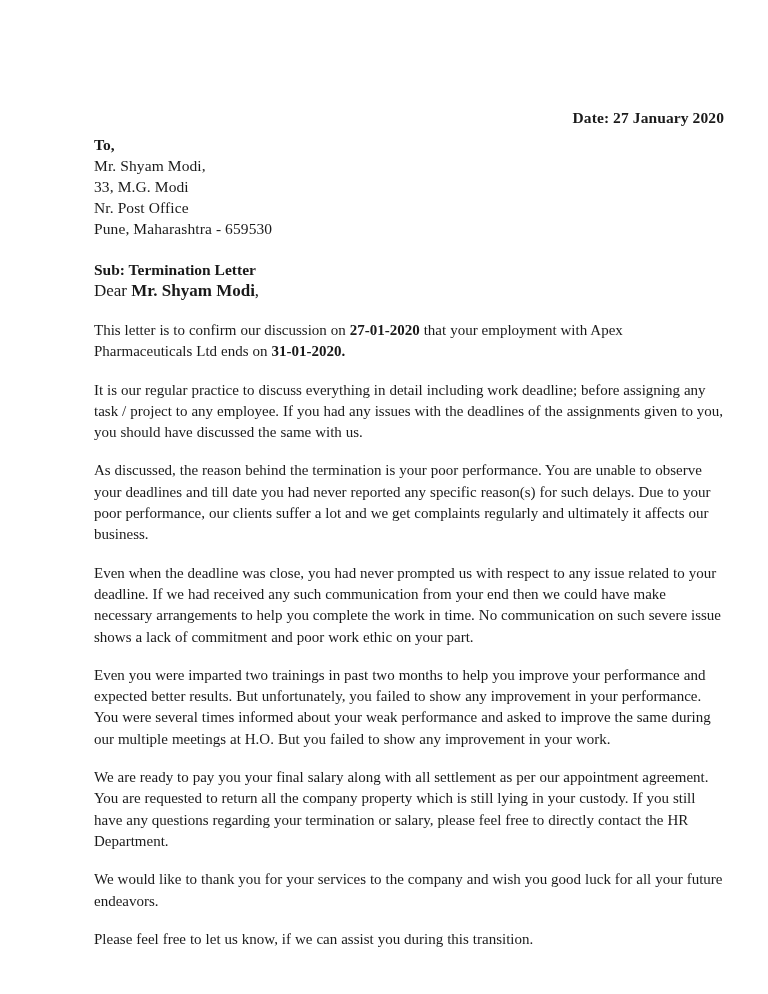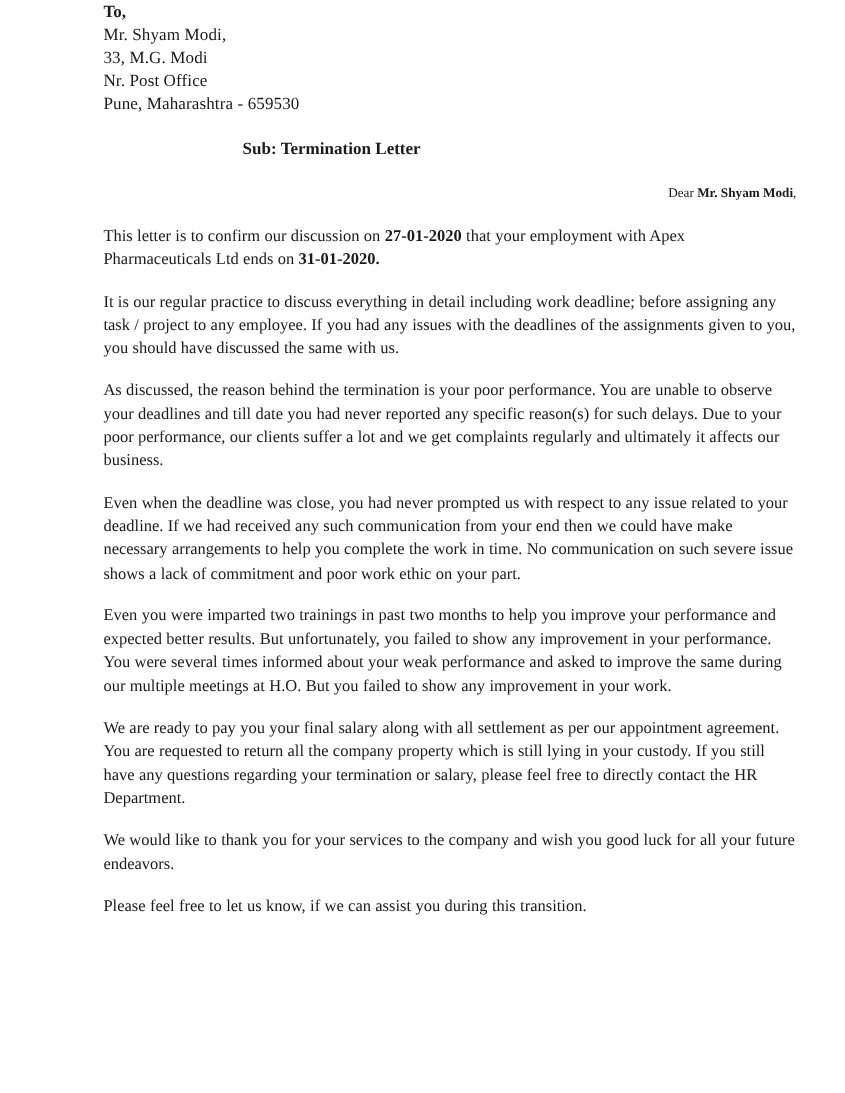--- a/index.html
+++ b/index.html
@@ -41,33 +41,30 @@
     line-height: 21px;
   }
   .addr-to {
     font-weight: bold;
   }
   .addr-line {
     font-weight: normal;
     letter-spacing: 0.1px;
   }
   .subject {
-    text-align: center;
     font-weight: bold;
     font-size: 15.5px;
     line-height: 21px;
     margin-top: 20px;
-    margin-bottom: 19px;
     padding-right: 215px;
   }
   .salutation {
-    font-size: 12px;
+    font-size: 17px;
     line-height: 21px;
     margin-bottom: 19px;
-    text-align: right;
   }
   .salutation b {
     font-weight: bold;
   }
   p.body-par {
     font-size: 15px;
     line-height: 21.3px;
     margin: 0 0 17px 0;
     text-align: left;
     word-spacing: 0.2px;
@@ -75,20 +72,21 @@
   p.body-par b {
     font-weight: bold;
   }
 </style>
 </head>
 <body>
 
 <div class="page">
   <div class="content">
 
+    <div class="date-line">Date: 27 January 2020</div>
 
     <div class="addr-block">
       <div class="addr-to">To,</div>
       <div class="addr-line">Mr. Shyam Modi,</div>
       <div class="addr-line">33, M.G. Modi</div>
       <div class="addr-line">Nr. Post Office</div>
       <div class="addr-line">Pune, Maharashtra - 659530</div>
     </div>
 
     <div class="subject">Sub: Termination Letter</div>

